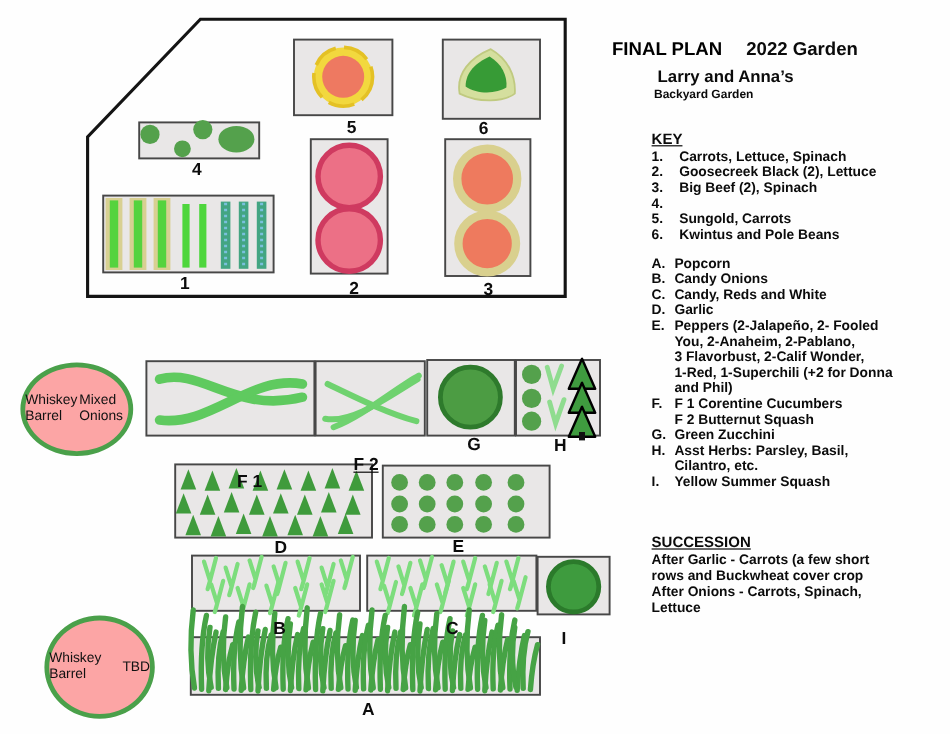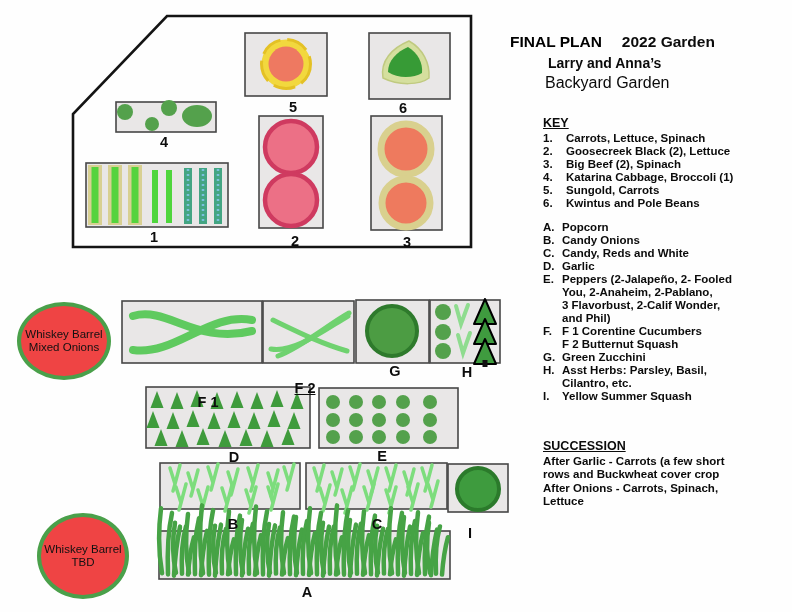--- a/index.html
+++ b/index.html
@@ -1,26 +1,26 @@
 <!DOCTYPE html>
 <html><head>
 <meta charset="utf-8">
 <style>
   html,body{margin:0;padding:0;}
   body{font-family:"Liberation Sans", sans-serif; background:#ffffff;}
   #canvas{position:relative;width:792px;height:612px;background:#fefefe;overflow:hidden;}
   svg{position:absolute;left:0;top:0;}
   .bed-label{position:absolute;transform:translate(-50%,-50%);font-weight:bold;font-size:14.5px;color:#0c0c0c;white-space:nowrap;}
-  .barrel{position:absolute;border-radius:50%;background:#ef4444;border:4px solid #4aa04a;display:flex;flex-direction:column;align-items:center;justify-content:center;text-align:right;}
+  .barrel{position:absolute;border-radius:50%;background:#fca5a5;border:4px solid #4aa04a;display:flex;flex-direction:row;align-items:center;justify-content:center;text-align:left;}
   .barrel div{font-size:11.5px;line-height:13px;color:#111;}
   .right-panel{position:absolute;left:510px;top:33px;width:278px;color:#0b0b0b;}
   .title-line1{font-size:15.5px;font-weight:bold;white-space:nowrap;}
   .title-line1 .accent{color:#000000;margin-right:20px;}
   .title-line2{font-size:14px;font-weight:bold;padding-left:38px;margin-top:4px;}
-  .title-line3{font-size:16px;font-weight:normal;padding-left:35px;margin-top:3px;}
+  .title-line3{font-size:10px;font-weight:bold;padding-left:35px;margin-top:3px;}
   .section-heading{font-size:12.5px;font-weight:bold;text-decoration:underline;margin:0 0 2px 0;}
   .key-block{margin-left:33px;margin-top:24px;}
   .krow{display:flex;font-size:11.5px;font-weight:bold;line-height:13px;}
   .krow .knum{width:23px;flex:none;}
   .lrow{display:flex;font-size:11.5px;font-weight:bold;line-height:13px;}
   .lrow .klet{width:19px;flex:none;}
   .spacer11{height:11px;}
   .lettered-block{margin-left:33px;}
   .succession-block{margin-left:33px;margin-top:36px;}
   .succession-block .sline{font-size:11.5px;font-weight:bold;line-height:13.4px;}
@@ -285,21 +285,20 @@
     <div class="krow">
           <span class="knum">2.</span>
           <span>Goosecreek Black (2), Lettuce</span>
         </div>
     <div class="krow">
           <span class="knum">3.</span>
           <span>Big Beef (2), Spinach</span>
         </div>
     <div class="krow">
           <span class="knum">4.</span>
-          <span>Katarina Cabbage, Broccoli (1)</span>
         </div>
     <div class="krow">
           <span class="knum">5.</span>
           <span>Sungold, Carrots</span>
         </div>
     <div class="krow">
           <span class="knum">6.</span>
           <span>Kwintus and Pole Beans</span>
         </div>
   </div>
@@ -322,20 +321,21 @@
     <div class="lrow">
           <span class="klet">D.</span>
           <span>Garlic</span>
         </div>
     <div class="lrow">
           <span class="klet">E.</span>
       <span>
         <div>Peppers (2-Jalapeño, 2- Fooled</div>
         <div>You, 2-Anaheim, 2-Pablano,</div>
         <div>3 Flavorbust, 2-Calif Wonder,</div>
+        <div>1-Red, 1-Superchili (+2 for Donna</div>
         <div>and Phil)</div>
       </span>
     </div>
     <div class="lrow">
           <span class="klet">F.</span>
       <span>
         <div>F 1 Corentine Cucumbers</div>
         <div>F 2 Butternut Squash</div>
       </span>
     </div>

